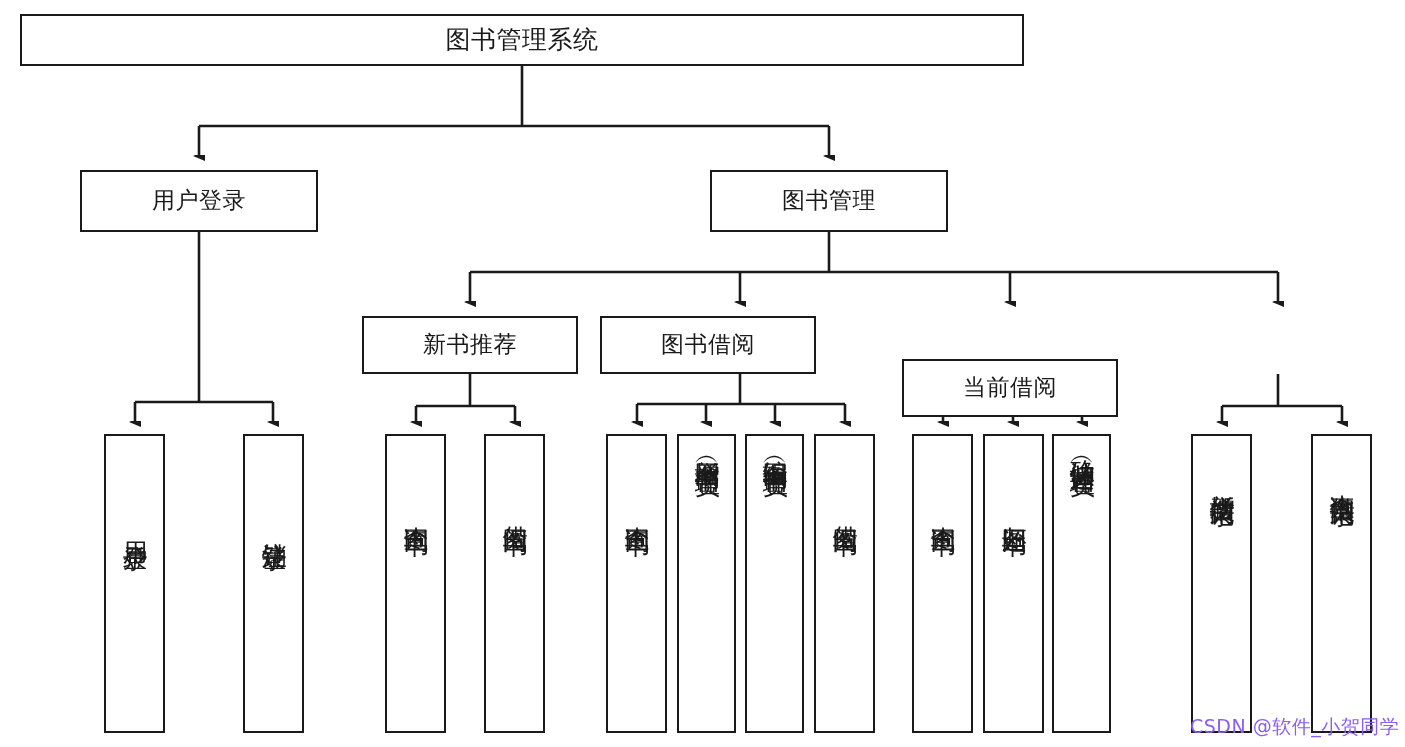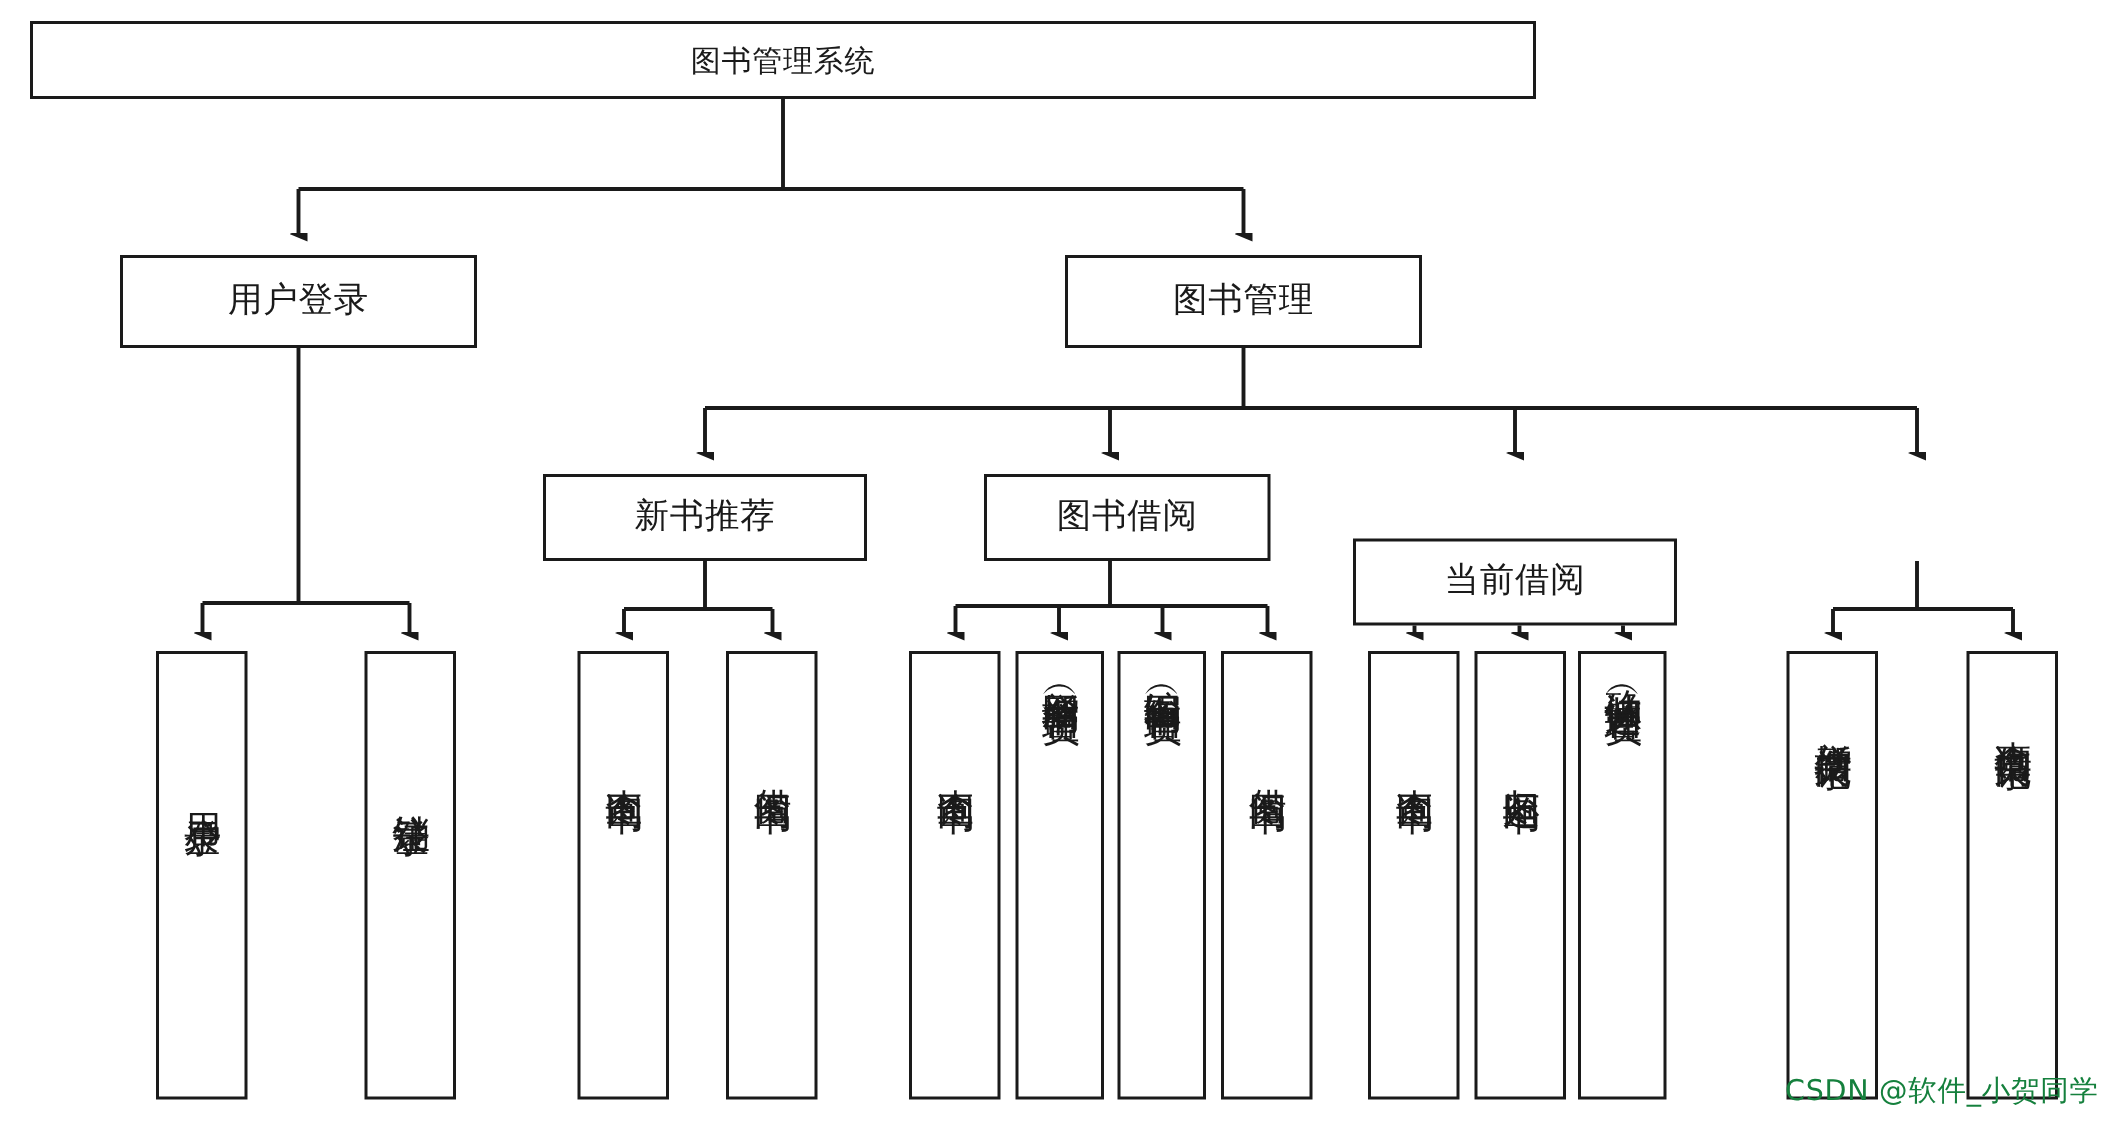--- a/index.html
+++ b/index.html
@@ -34,42 +34,42 @@
     align-items: center;
     justify-content: center;
     color: #1a1a1a;
   }
   .node.horiz {
     font-size: 23px;
     line-height: 1.2;
     letter-spacing: 0.5px;
   }
   .node.root {
-    font-size: 20px;
+    font-size: 25px;
   }
   .node.vert {
     align-items: flex-start;
     justify-content: center;
     padding-top: 6px;
   }
   .node.vert .vtext {
     writing-mode: vertical-rl;
     text-orientation: upright;
     font-size: 25px;
     line-height: 1.05;
     letter-spacing: 2px;
     white-space: nowrap;
     display: block;
   }
   .watermark {
     position: absolute;
     left: 1190px;
     top: 714px;
     font-size: 19px;
-    color: #15803d;
+    color: #8b5cf6;
     white-space: nowrap;
     letter-spacing: 0.5px;
     font-family: "DejaVu Sans", "Liberation Sans", sans-serif;
   }
 </style>
 </head>
 <body>
 
 <div id="canvas">
 
@@ -130,21 +130,21 @@
   <div class="node horiz" style="left:80px; top:170px; width:238px; height:62px;">
     <span>用户登录</span>
   </div>
   <div class="node horiz" style="left:362px; top:316px; width:216px; height:58px;">
     <span>新书推荐</span>
   </div>
 
   <div class="node horiz" style="left:710px; top:170px; width:238px; height:62px;">
     <span>图书管理</span>
   </div>
-  <div class="node horiz" style="left:656px; top:316px; width:191px; height:58px;text-align:center;">
+  <div class="node horiz" style="left:600px; top:316px; width:216px; height:58px;text-align:center;">
     <span>图书借阅</span>
   </div>
   <div class="node horiz" style="left:902px; top:316px; width:216px; height:58px;margin-top:43px;">
     <span>当前借阅</span>
   </div>
 
   <div class="node vert" style="left:104px; top:434px; width:61px; height:299px; padding-top:86px;">
     <span class="vtext">用户登录</span>
   </div>
   <div class="node vert" style="left:243px; top:434px; width:61px; height:299px; padding-top:86px;">

